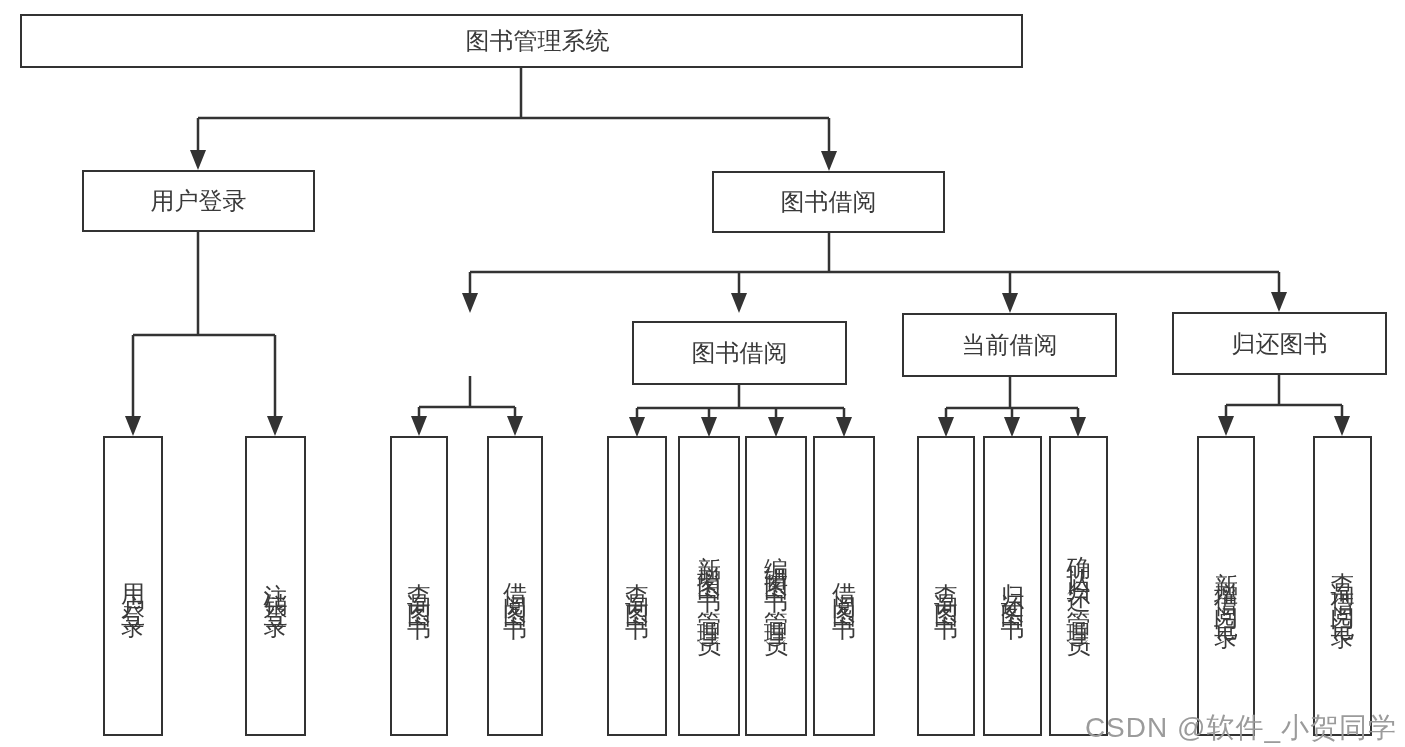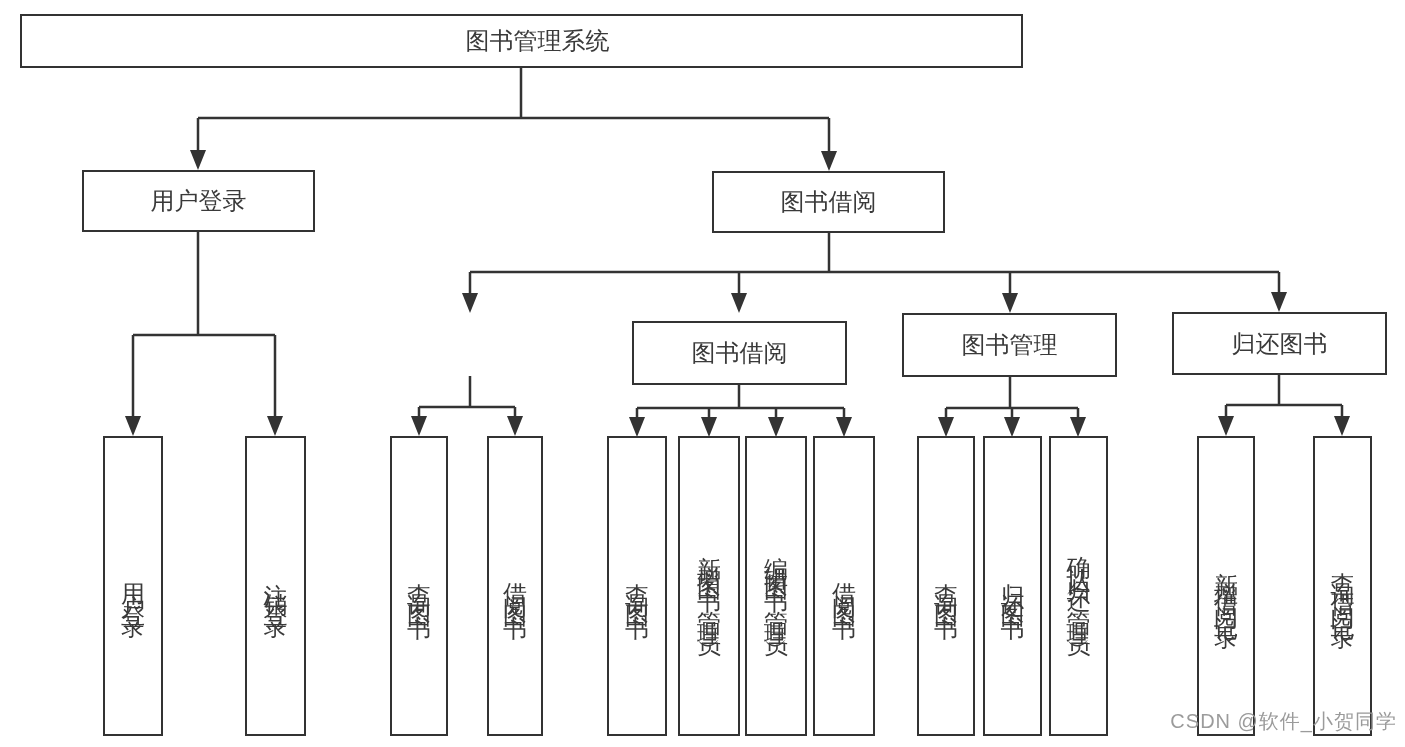--- a/index.html
+++ b/index.html
@@ -33,22 +33,22 @@
   }
   .node.v {
     writing-mode: vertical-rl;
     text-orientation: mixed;
     letter-spacing: 11px;
     white-space: normal;
   }
   #watermark {
     position: absolute;
     right: 8px;
-    bottom: 12px;
-    font-size: 20px;
+    bottom: 0;
+    font-size: 28px;
     color: #9b9b9b;
     letter-spacing: 1px;
     z-index: 5;
   }
 </style>
 </head>
 <body>
 
 <div id="canvas">
 
@@ -91,21 +91,21 @@
       <polygon points="1334,416 1350,416 1342,436"></polygon>
     </g>
   </svg>
 
   <div class="node" style="left:20px; top:14px; width:1003px; height:54px;padding-left:32px;">图书管理系统</div>
 
   <div class="node" style="left:82px; top:170px; width:233px; height:62px;">用户登录</div>
   <div class="node" style="left:712px; top:171px; width:233px; height:62px;">图书借阅</div>
 
   <div class="node" style="left:632px; top:313px; width:215px; height:64px;margin-top:8px;">图书借阅</div>
-  <div class="node" style="left:902px; top:313px; width:215px; height:64px;">图书管理</div>
+  <div class="node" style="left:902px; top:313px; width:215px; height:64px;">当前借阅</div>
   <div class="node" style="left:1172px; top:312px; width:215px; height:63px;">归还图书</div>
 
   <div class="node v" style="left:103px; top:436px; width:60px; height:300px;">用户登录</div>
   <div class="node v" style="left:245px; top:436px; width:61px; height:300px;">注销登录</div>
 
   <div class="node v" style="left:390px; top:436px; width:58px; height:300px;">查询图书</div>
   <div class="node v" style="left:487px; top:436px; width:56px; height:300px;">借阅图书</div>
 
   <div class="node v" style="left:607px; top:436px; width:60px; height:300px;">查询图书</div>
   <div class="node v" style="left:678px; top:436px; width:62px; height:300px;">新增图书（管理员）</div>

